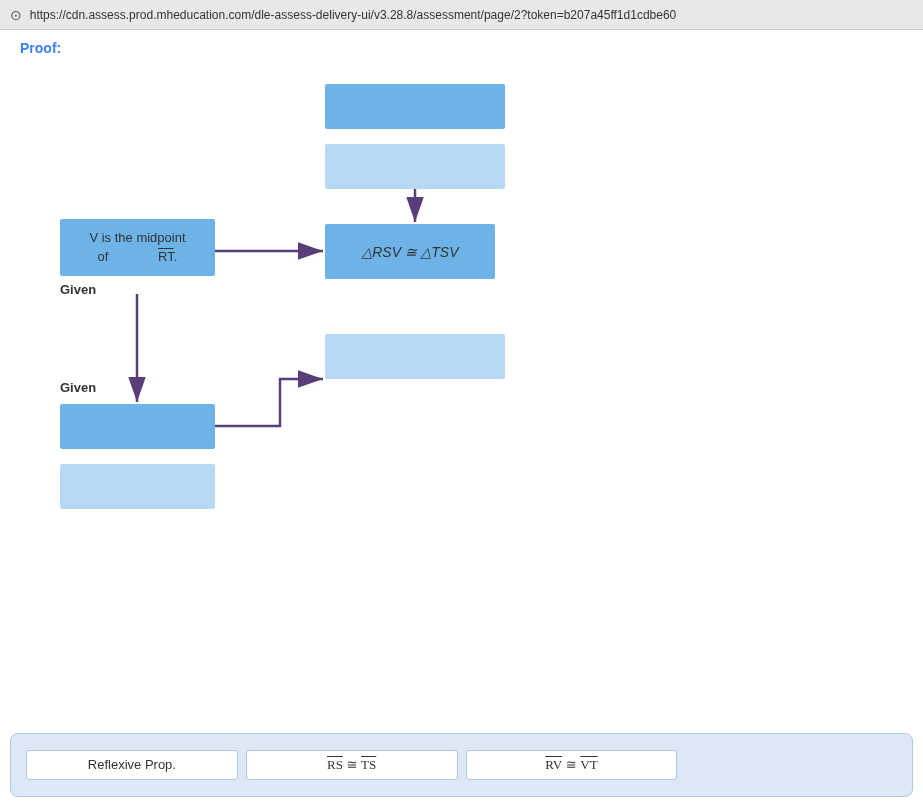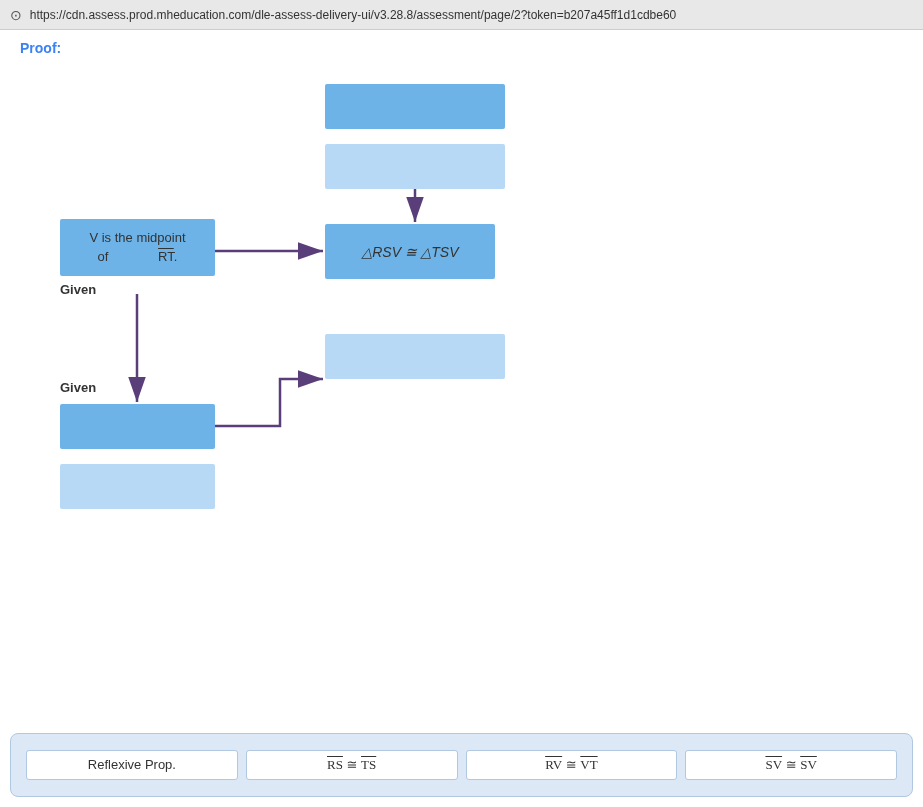--- a/index.html
+++ b/index.html
@@ -269,18 +269,15 @@
   <div class="answer-bank">
     <div class="answer-tile">
       <span>Reflexive Prop.</span>
     </div>
     <div class="answer-tile">
       <span><span class="overline">RS</span> ≅ <span class="overline">TS</span></span>
     </div>
     <div class="answer-tile">
       <span><span class="overline">RV</span> ≅ <span class="overline">VT</span></span>
     </div>
-    <div class="answer-tile">
-      <span><span class="overline">SV</span> ≅ <span class="overline">SV</span></span>
-    </div>
   </div>
 
 </div>
 
 </body></html>

